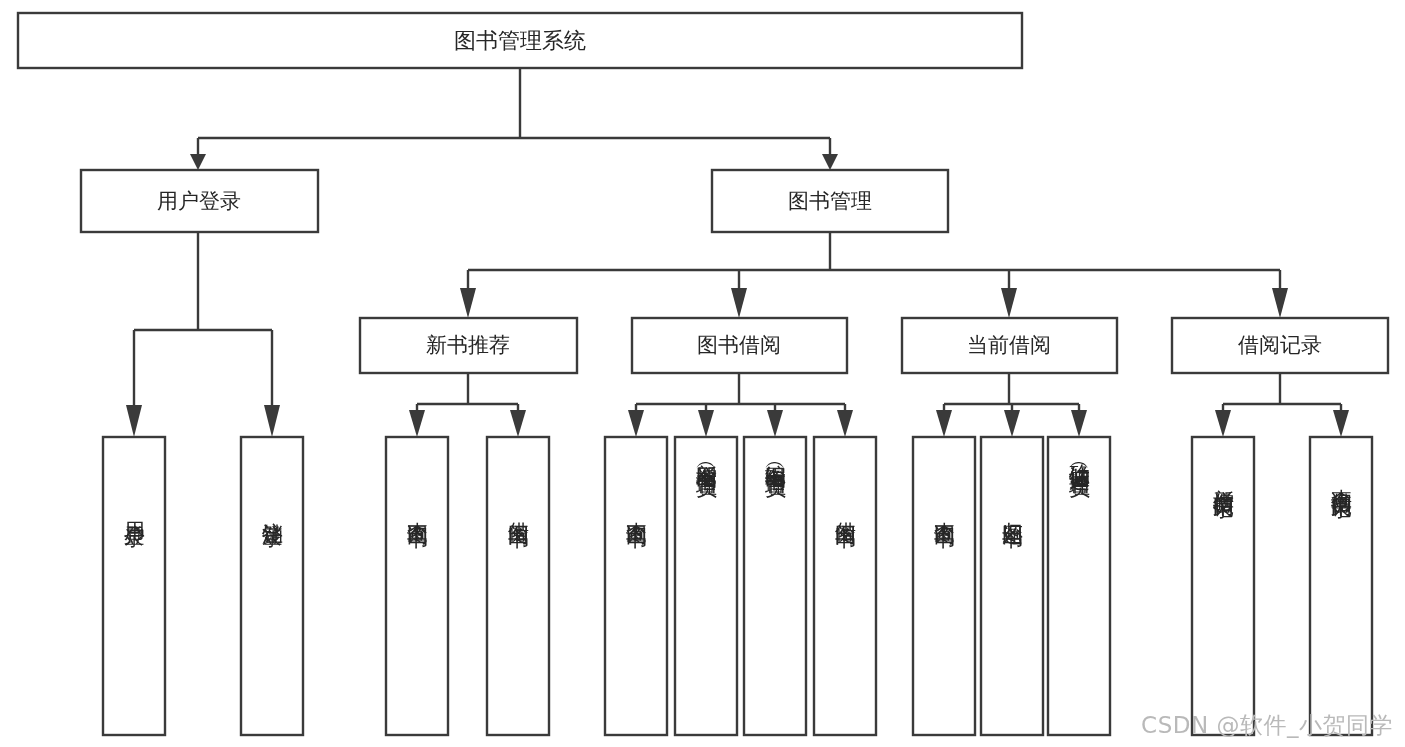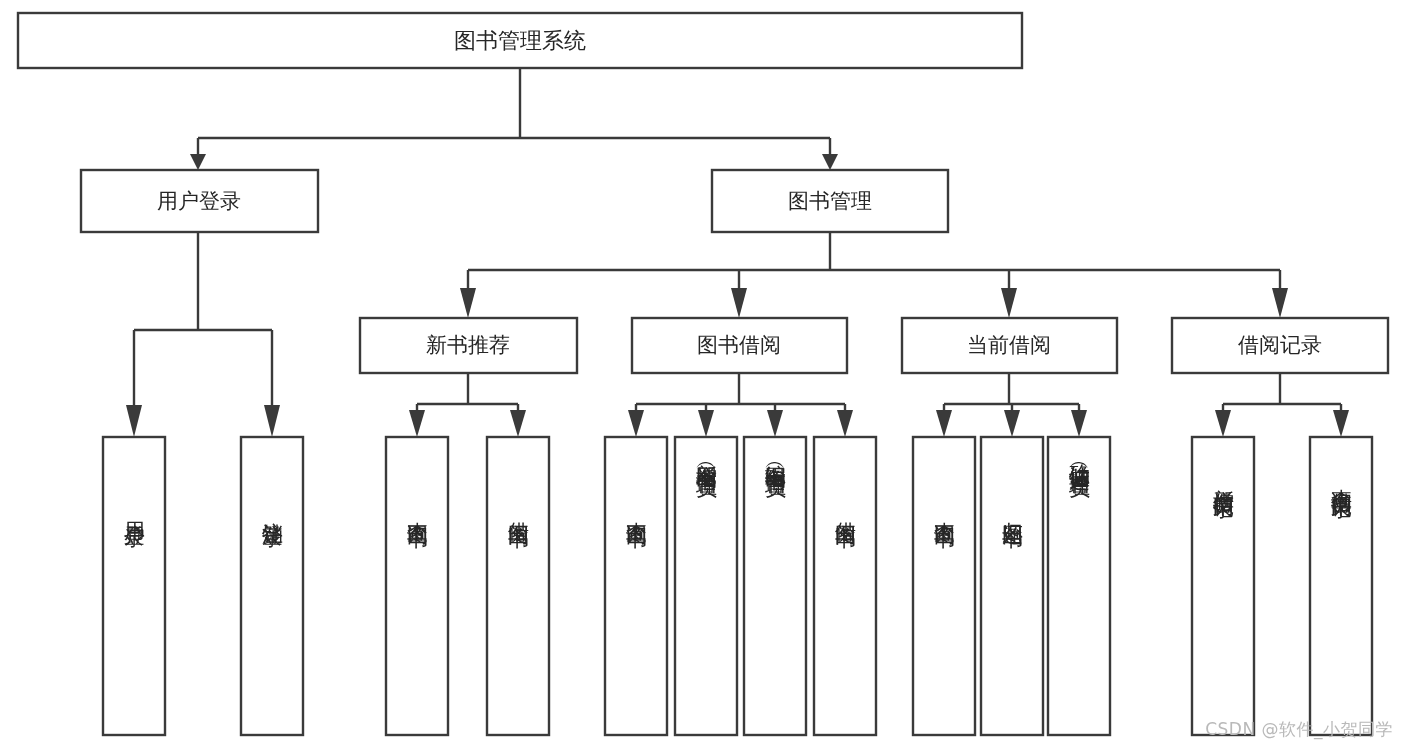--- a/index.html
+++ b/index.html
@@ -64,21 +64,21 @@
     text-align: center;
     white-space: nowrap;
     pointer-events: none;
     transform: translateX(-50%);
   }
   .watermark {
     position: absolute;
     right: 12px;
     bottom: 6px;
     font-family: "DejaVu Sans", "Liberation Sans", sans-serif;
-    font-size: 17px;
+    font-size: 23px;
     color: #b9b9b9;
     letter-spacing: 0.5px;
     user-select: none;
     pointer-events: none;
   }
 </style>
 </head>
 <body>
 
 <div id="diagram-root">

